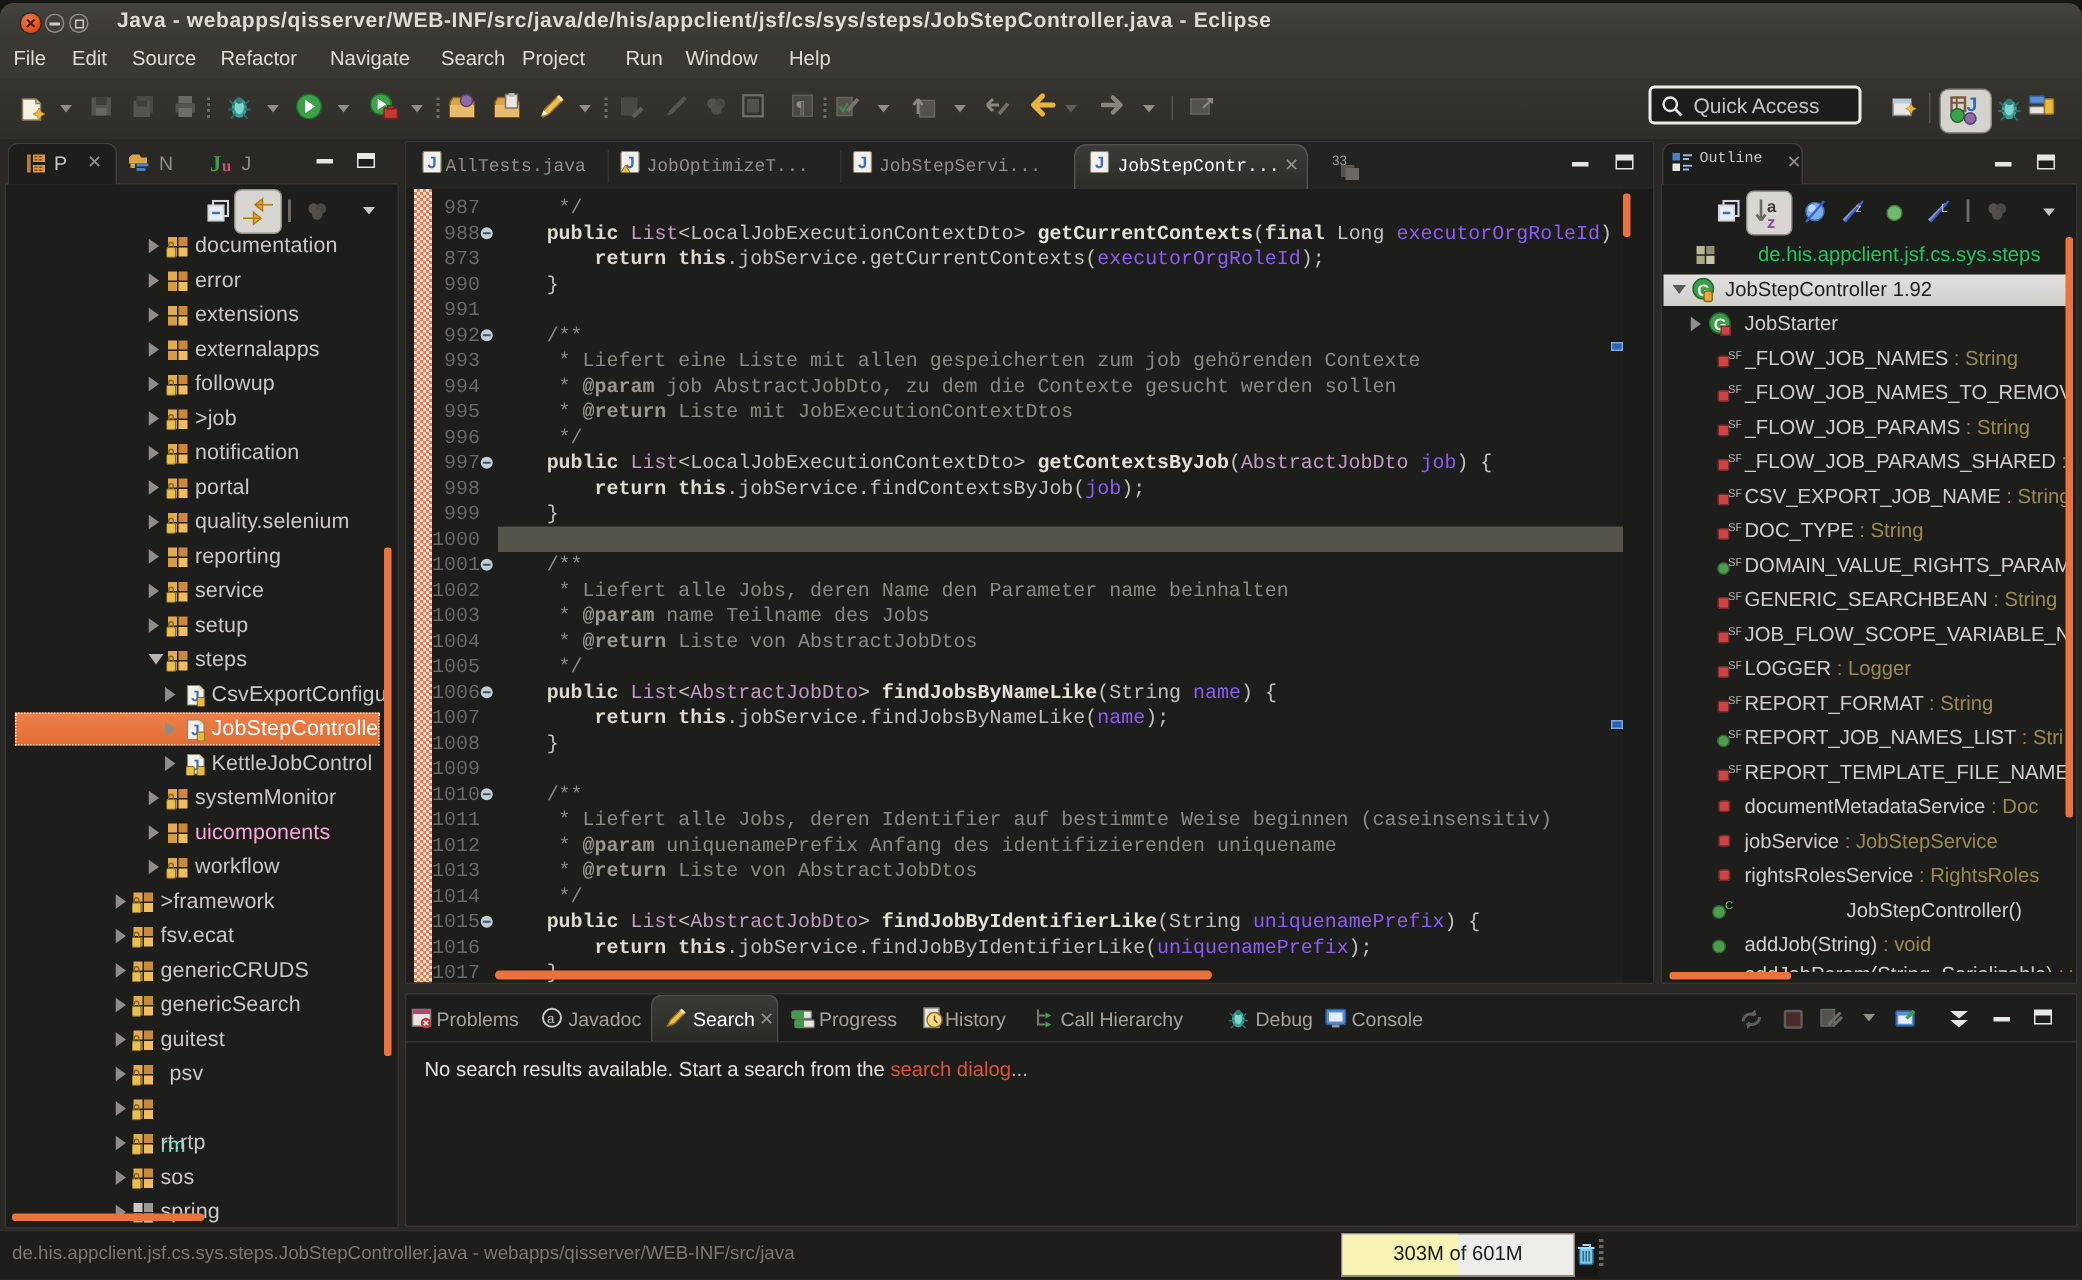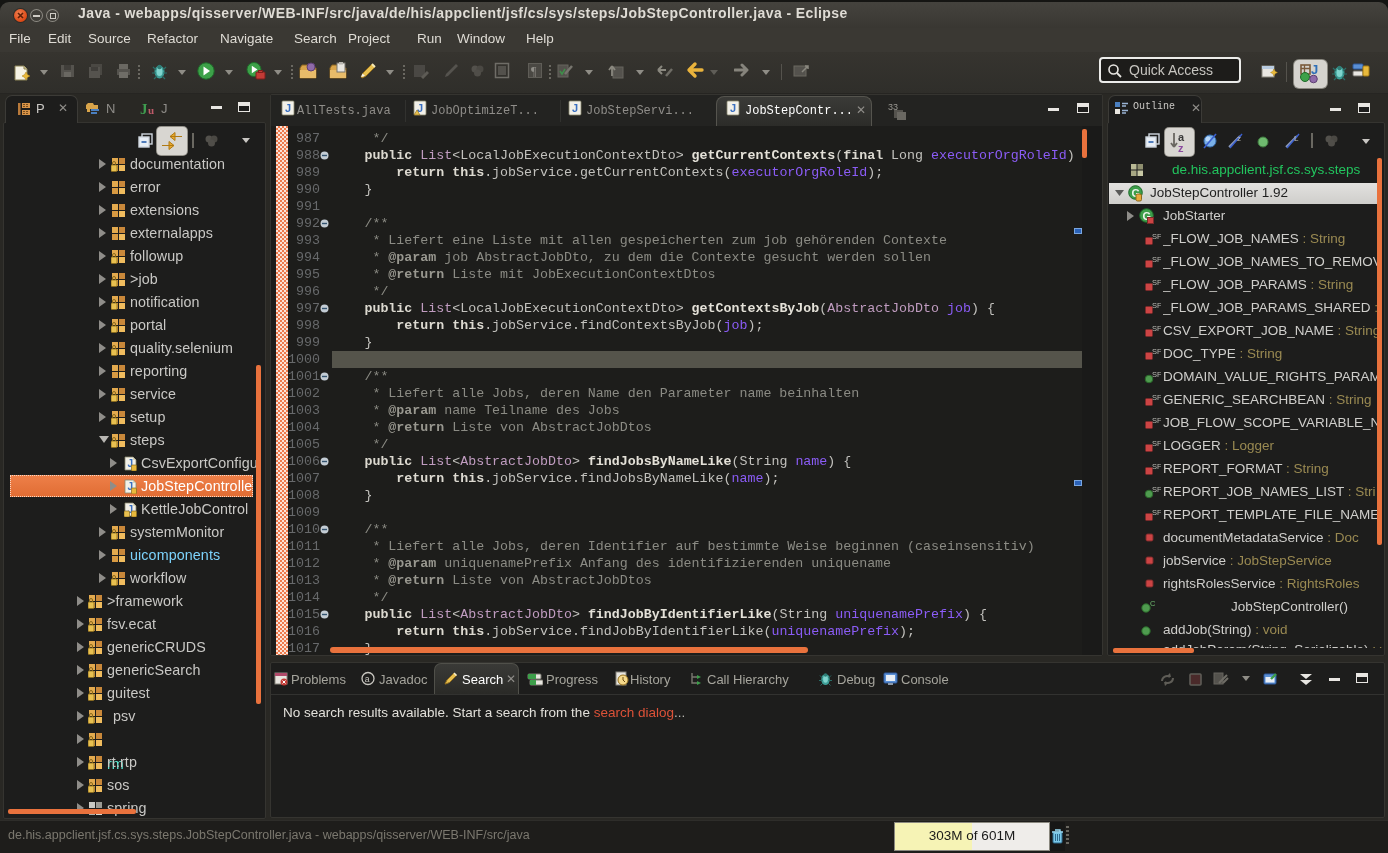--- a/index.html
+++ b/index.html
@@ -496,21 +496,21 @@
 <div class="a tree-t" style="left:130px;top:524.0px;color:#c9c8c5">systemMonitor</div>
 <svg class="a" style="left:99px;top:550.0px" width="8" height="10">
     <path d="M0 0l7 5-7 5z" fill="#8f8d89"></path>
   </svg>
 <svg class="a" style="left:111px;top:547.5px" width="15" height="15">
     <rect x="1" y="1" width="6" height="6" fill="#e3aa4e"></rect>
     <rect x="8" y="1" width="6" height="6" fill="#c9883a"></rect>
     <rect x="1" y="8" width="6" height="6" fill="#d89a42"></rect>
     <rect x="8" y="8" width="6" height="6" fill="#f0bc5e"></rect>
   </svg>
-<div class="a tree-t" style="left:130px;top:547.0px;color:#7dd3fc">uicomponents</div>
+<div class="a tree-t" style="left:130px;top:547.0px;color:#f9a8d4">uicomponents</div>
 <svg class="a" style="left:99px;top:573.0px" width="8" height="10">
     <path d="M0 0l7 5-7 5z" fill="#8f8d89"></path>
   </svg>
 <svg class="a" style="left:111px;top:570.5px" width="15" height="15">
     <rect x="1" y="1" width="6" height="6" fill="#e3aa4e"></rect>
     <rect x="8" y="1" width="6" height="6" fill="#c9883a"></rect>
     <rect x="1" y="8" width="6" height="6" fill="#d89a42"></rect>
     <rect x="8" y="8" width="6" height="6" fill="#f0bc5e"></rect>
     <rect x="0" y="8" width="6" height="6.5" rx="1" fill="#e8c050" stroke="#8a6a1a" stroke-width=".8"></rect>
     <path d="M1.5 8v-2a1.5 1.5 0 013 0v2" stroke="#8a6a1a" fill="none"></path>
@@ -668,21 +668,21 @@
     <rect x="6" y="8" width="9" height="8" fill="#55534e"></rect>
     <rect x="9" y="10" width="9" height="8" fill="#6a6862"></rect>
   </svg>
 <div class="a minico" style="left:1048px;top:108px"></div>
 <div class="a maxico" style="left:1077px;top:103px"></div>
 <div class="a" style="left:271px;top:126px;width:831px;height:529px;background:#1d1d1b;overflow:hidden">
     <div class="a" style="left:5px;top:0;width:12px;height:529px;background:repeating-conic-gradient(#ee7a4c 0% 25%,#fbe2d6 0% 50%) 0 0/4px 4px"></div>
     <div class="a" style="left:61px;top:225px;width:750px;height:17px;background:#55544b"></div>
     <pre class="a code" style="left:17px;top:4px;width:32px;text-align:right;color:#67696b">987
 988
-989
+873
 990
 991
 992
 993
 994
 995
 996
 997
 998
 999

